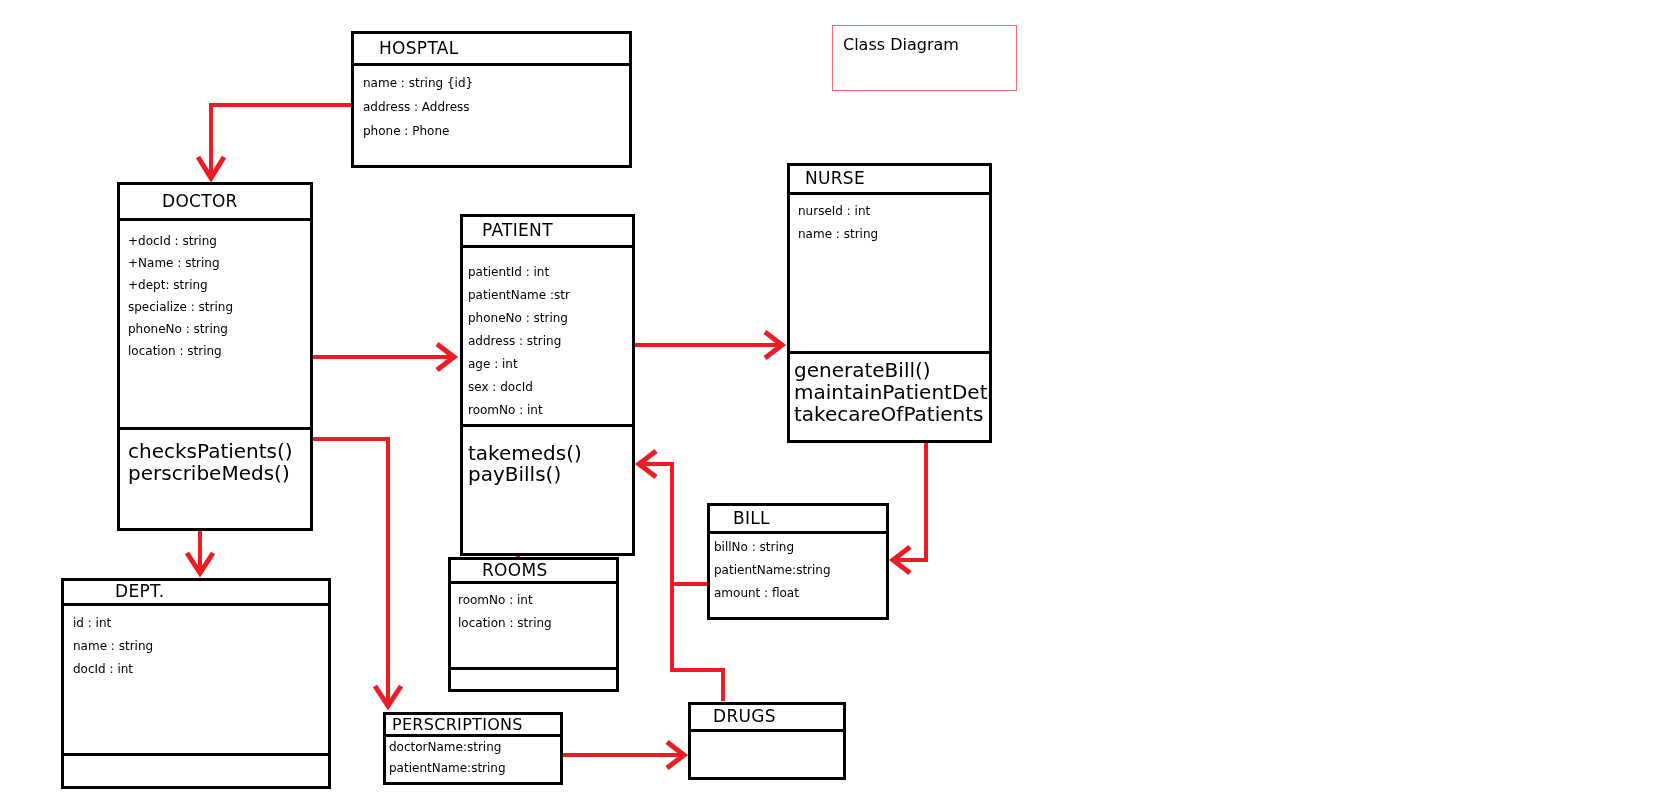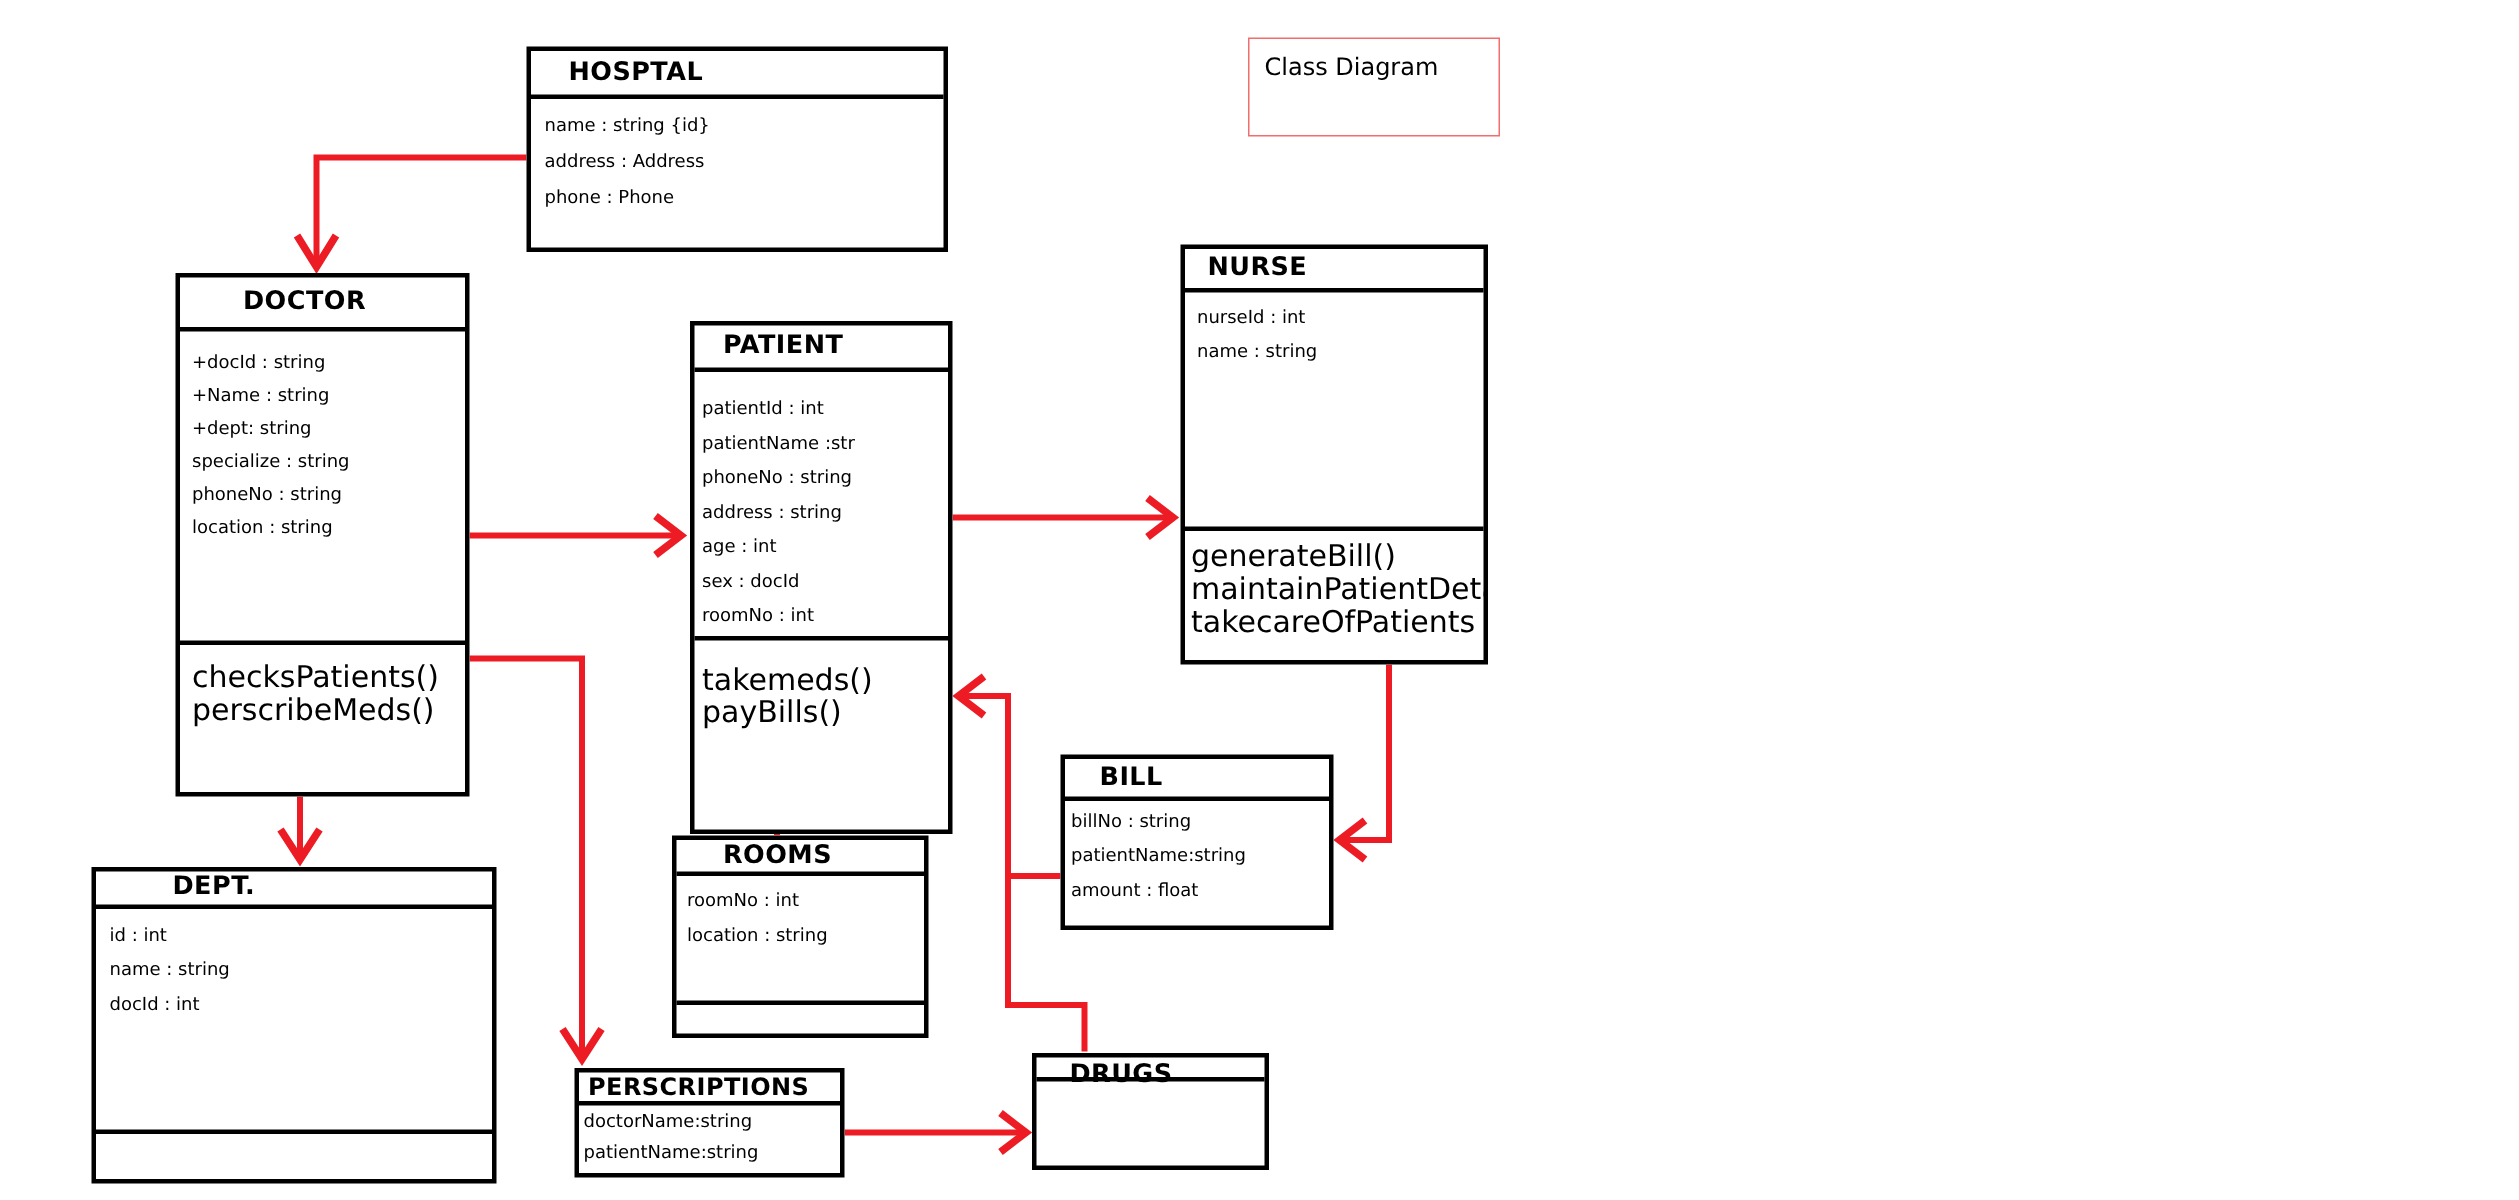--- a/index.html
+++ b/index.html
@@ -1,20 +1,20 @@
 <!DOCTYPE html>
 <html><head>
 <meta charset="utf-8">
 <style>
   *{box-sizing:border-box;margin:0;padding:0}
   html,body{background:#fff}
   body{font-family:"DejaVu Sans","Liberation Sans",sans-serif;color:#000}
   #canvas{position:relative;width:1679px;height:800px;background:#ffffff;overflow:hidden}
   .uml-box{position:absolute;border:3px solid #000;background:#fff;display:flex;flex-direction:column}
-  .uml-title{font-weight:bold;font-size:17px;border-bottom:3px solid #000;flex:0 0 auto;white-space:nowrap;letter-spacing:.3px}
+  .uml-title{font-weight:normal;font-size:17px;border-bottom:3px solid #000;flex:0 0 auto;white-space:nowrap;letter-spacing:.3px}
   .uml-attrs{flex:0 0 auto;font-size:12px;overflow:hidden}
   .uml-methods{flex:1 1 auto;border-top:3px solid #000;font-size:20px;overflow:hidden}
   .uml-rest{flex:1 1 auto;border-top:3px solid #000}
   .uml-empty{flex:1 1 auto}
   .line{white-space:nowrap}
   .label-box{position:absolute;background:#fff;font-size:16px}
   svg.connectors{position:absolute;left:0;top:0;pointer-events:none}
 </style>
 </head>
 <body>
@@ -39,21 +39,21 @@
       <polyline points="437,344 454,357 437,370"></polyline>
       <polyline points="765,332 782,345 765,358"></polyline>
       <polyline points="187,553 200,573 213,553"></polyline>
       <polyline points="375,686 388,706 401,686"></polyline>
       <polyline points="656,451 639,464 656,477"></polyline>
       <polyline points="910,547 893,560 910,573"></polyline>
       <polyline points="667,742 684,755 667,768"></polyline>
     </g>
   </svg>
 
-  <div class="label-box" style="left:832px;top:25px;width:168px;height:66px;border:1px solid #f26d6d;padding:9px 0 0 10px">
+  <div class="label-box" style="left:832px;top:25px;width:185px;height:66px;border:1px solid #f26d6d;padding:9px 0 0 10px">
     <span>Class Diagram</span>
   </div>
 
   <div class="uml-box" style="left:351px;top:31px;width:281px;height:137px">
     <div class="uml-title" style="height:32px;padding:4px 0 0 25px">HOSPTAL</div>
     <div class="uml-attrs" style="flex:1;padding:5px 0 0 9px;line-height:24px">
         <div class="line">name : string {id}</div>
         <div class="line">address : Address</div>
         <div class="line">phone : Phone</div>
       </div>
@@ -135,17 +135,17 @@
 
   <div class="uml-box" style="left:383px;top:712px;width:180px;height:73px">
     <div class="uml-title" style="height:22px;padding:0 0 0 6px;font-size:16px">PERSCRIPTIONS</div>
     <div class="uml-attrs" style="flex:1;padding:0 0 2px 3px;line-height:21px">
         <div class="line">doctorName:string</div>
         <div class="line">patientName:string</div>
       </div>
   </div>
 
   <div class="uml-box" style="left:688px;top:702px;width:158px;height:78px">
-    <div class="uml-title" style="height:16px;padding:1px 0 0 22px">DRUGS</div>
+    <div class="uml-title" style="height:27px;padding:1px 0 0 22px">DRUGS</div>
     <div class="uml-empty"></div>
   </div>
 
 </div>
 
 </body></html>

